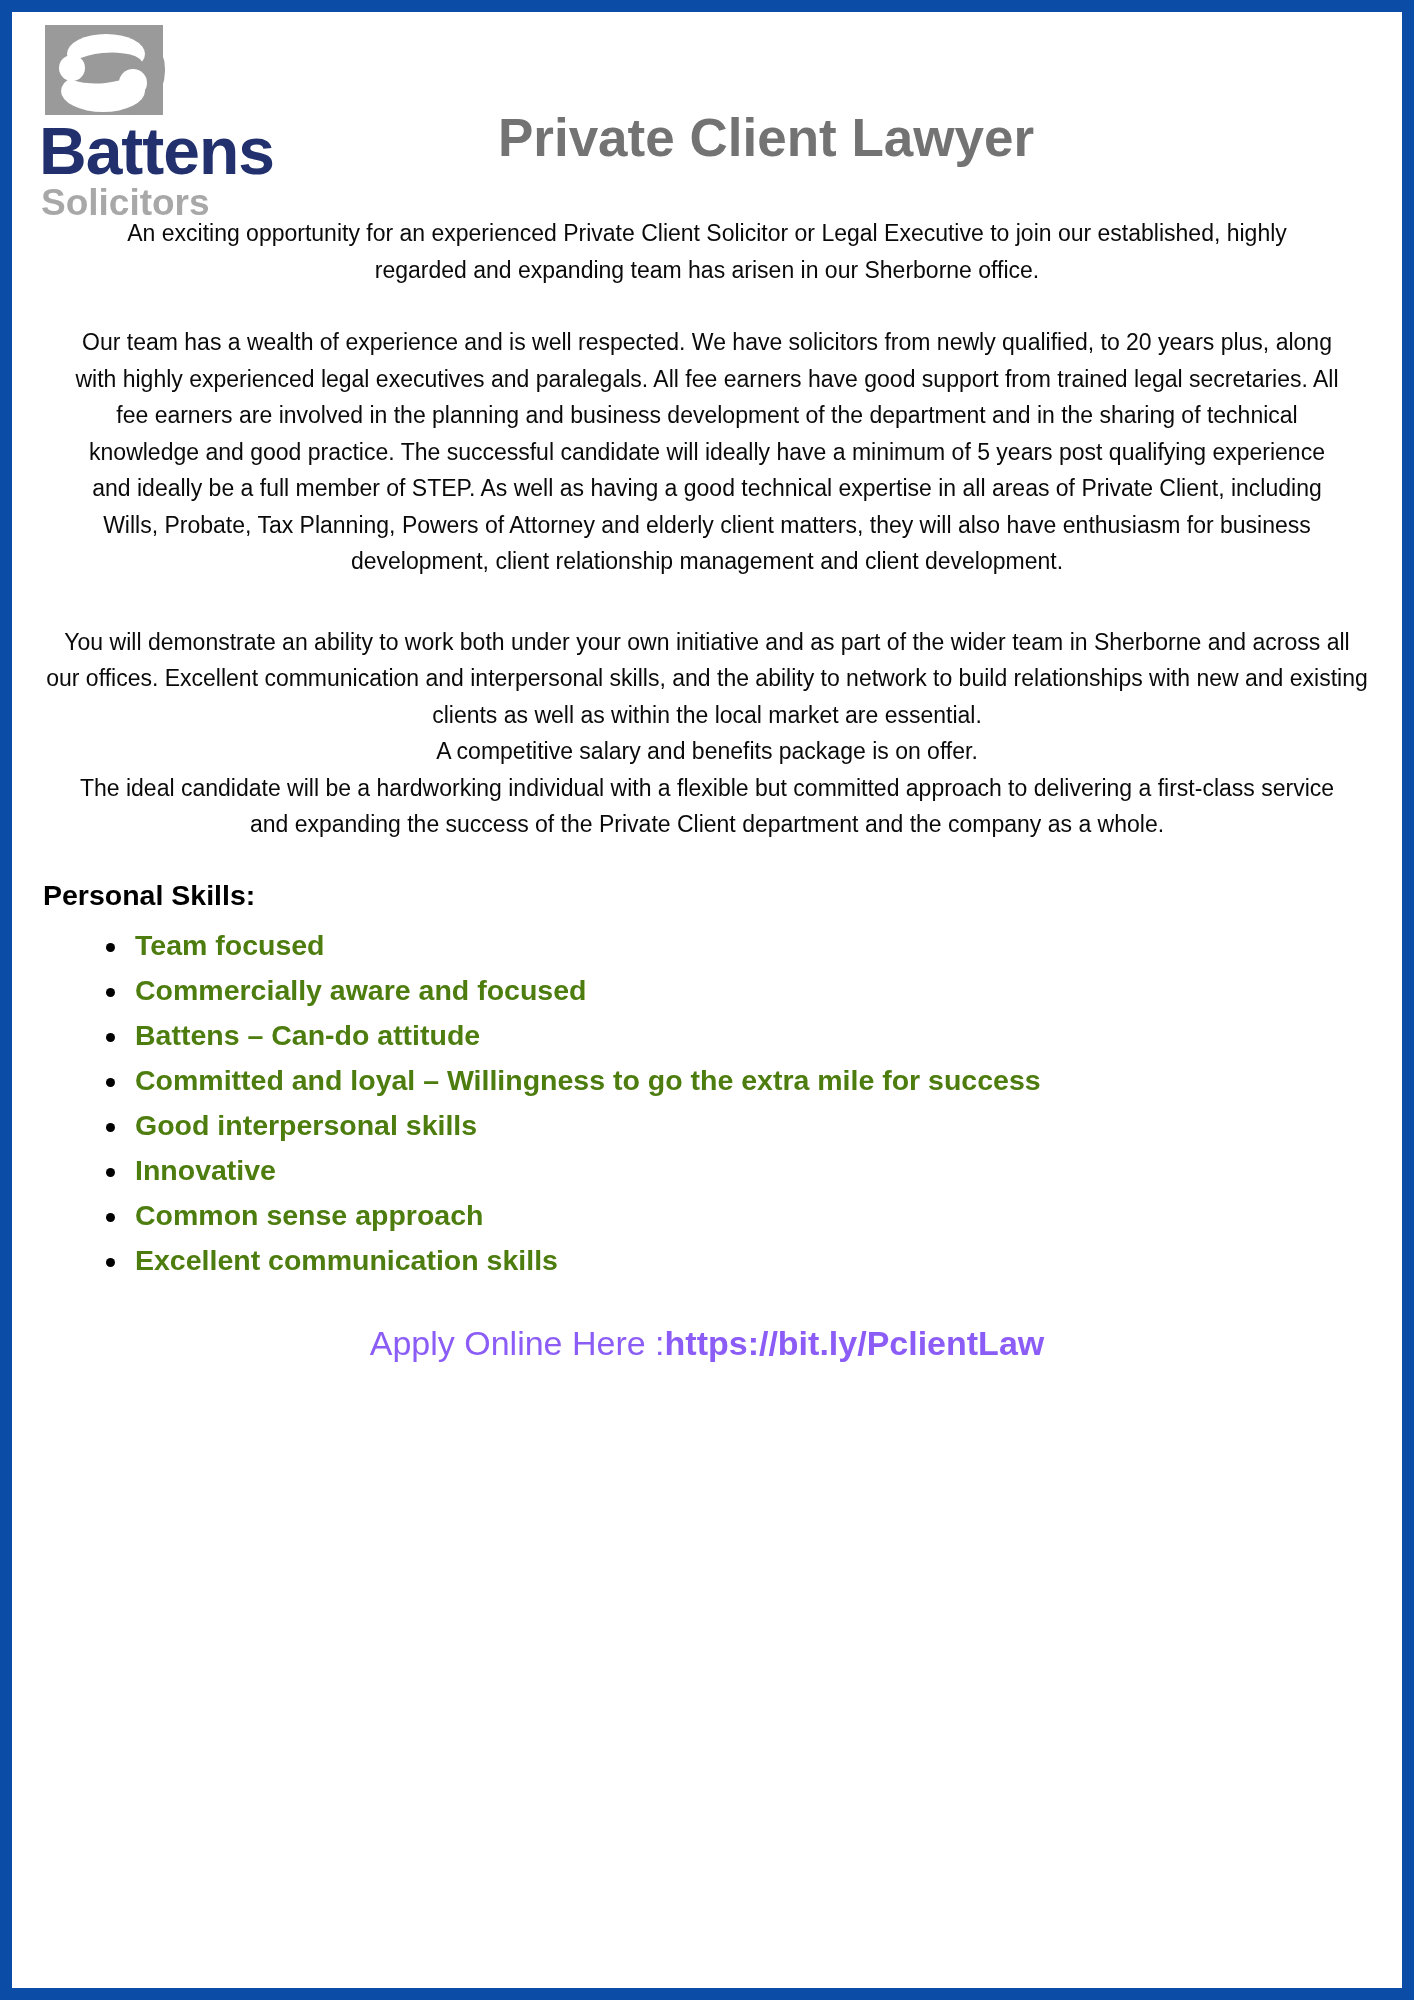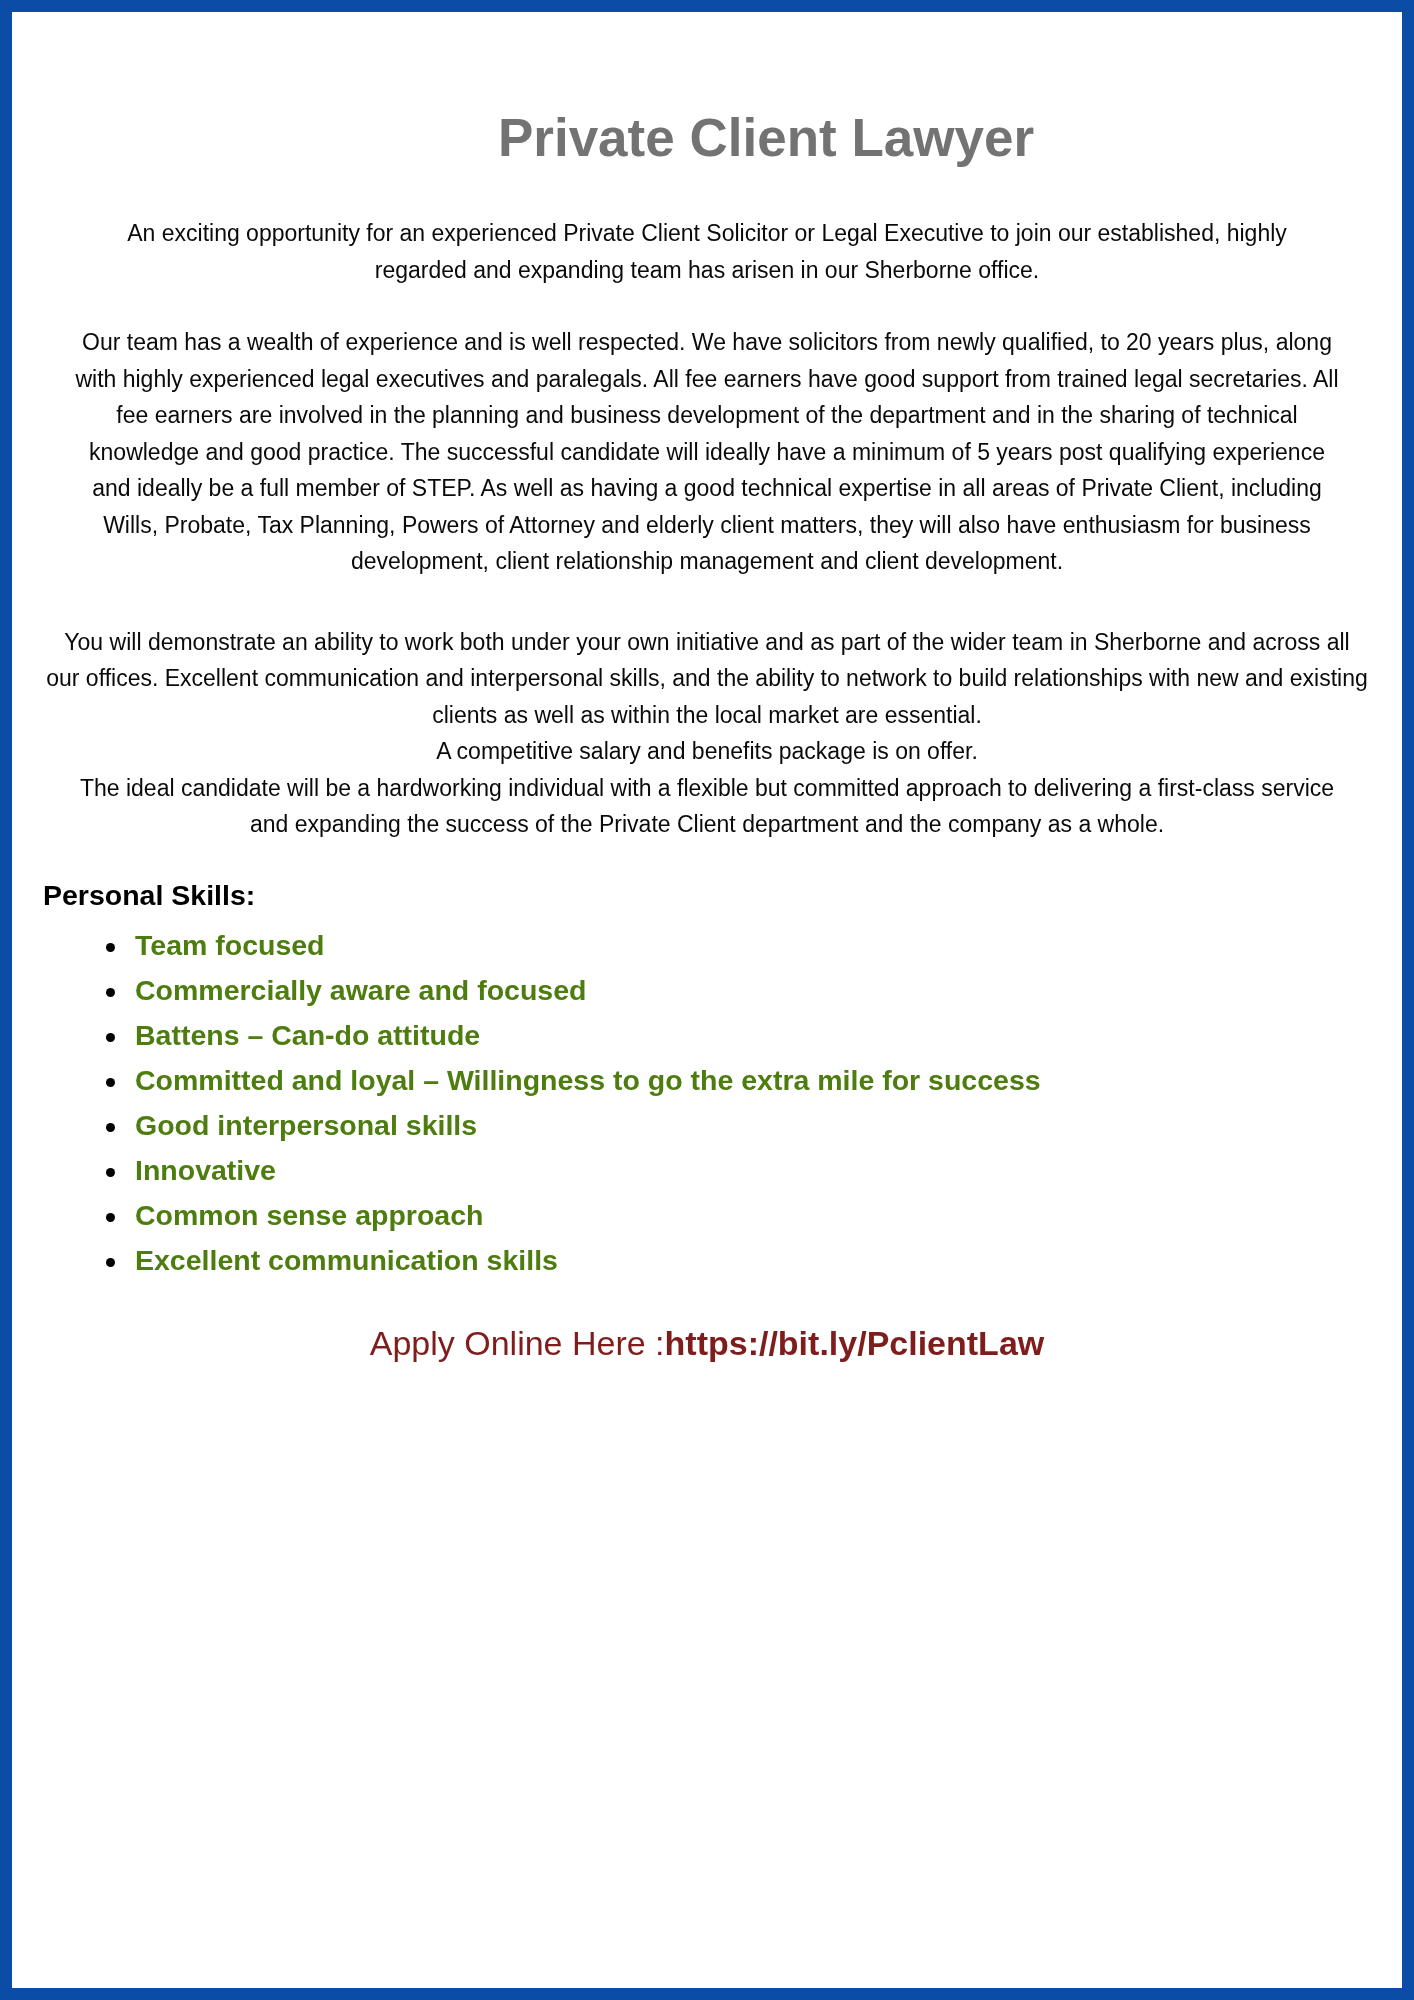--- a/index.html
+++ b/index.html
@@ -192,34 +192,47 @@
     height: 9px;
     border-radius: 50%;
     background: #000000;
   }
 
   #apply {
     text-align: center;
     font-family: "Liberation Sans", sans-serif;
     font-size: 34px;
     line-height: 44px;
-    color: #7f1d1d;
+    color: #8b5cf6;
     margin-top: 38px;
   }
   #apply .lbl { font-weight: normal; }
   #apply .url { font-weight: bold; }
 </style>
 </head>
 <body>
 
 <div id="page">
   <div id="sheet">
 
     <div id="header">
 
+      <div id="logo">
+        <div id="logo-mark">
+          <div class="sq"></div>
+          <div class="bcut"></div>
+          <div class="s-top"></div>
+          <div class="s-bot"></div>
+          <div class="s-band"></div>
+          <div class="s-notch-l"></div>
+          <div class="s-notch-r"></div>
+        </div>
+        <div id="logo-word">Battens</div>
+        <div id="logo-sub">Solicitors</div>
+      </div>
 
       <div id="job-title">Private Client Lawyer</div>
 
     </div>
 
     <div id="content">
 
       <p class="para narrow">An exciting opportunity for an experienced Private Client Solicitor or Legal Executive to join our established, highly regarded and expanding team has arisen in our Sherborne office.</p>
 
       <div class="gap-md"></div>

